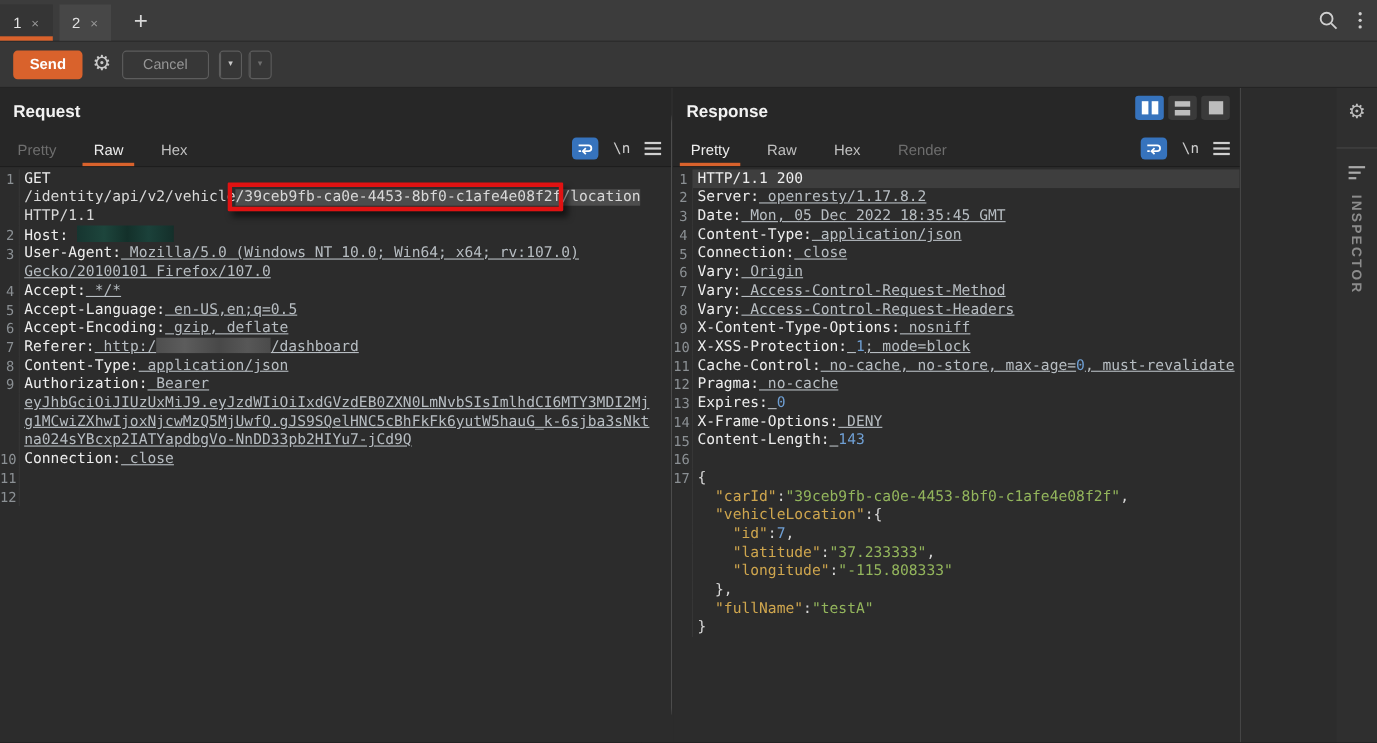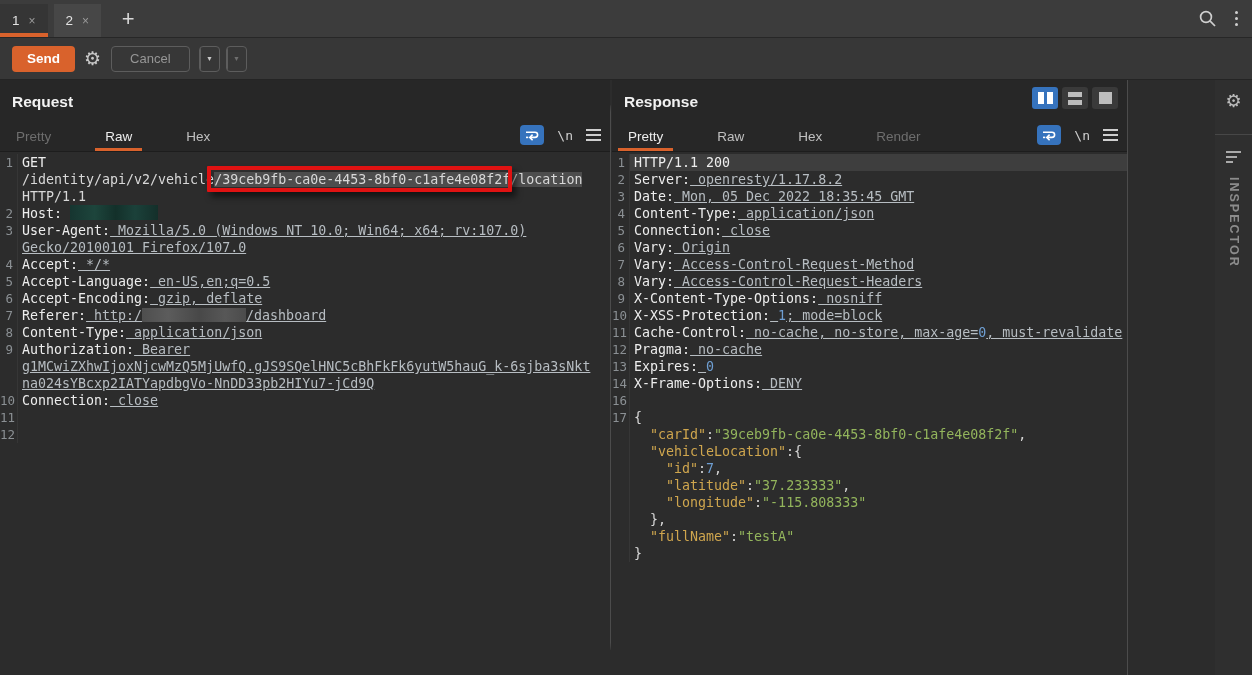--- a/index.html
+++ b/index.html
@@ -37,21 +37,21 @@
   .vsep { width:1px; height:24px; background:#5a5a5a; }
   .http-ver { color:#c3c3c3; font-size:13.5px; }
   .icon-help { width:21px; height:21px; border:2px solid #d6d6d6; border-radius:50%; color:#d6d6d6; font-weight:bold; font-size:13px; display:flex; align-items:center; justify-content:center; cursor:pointer; }
   
   .main { position:absolute; top:80px; bottom:0; left:0; right:0; }
   .panel { position:absolute; top:0; bottom:0; background:#2c2c2c; }
   .panel.left  { left:0;   width:611px; border-right:1px solid #4c4c4c;border-radius:32px; }
   .panel.right { left:612px; width:516px; border-right:1px solid #4c4c4c; }
   .panel-header { position:relative; height:72px; background:#272727; border-bottom:1px solid #1d1d1d; }
   .panel-title { padding:13px 0 0 12px; color:#f2f2f2; font-size:15.5px; font-weight:bold; }
-  .ptabs { position:absolute; bottom:0; left:6px; display:flex;gap:20px; }
+  .ptabs { position:absolute; bottom:0; left:6px; display:flex; }
   .ptab { padding:6px 10px 7px; margin-right:14px; font-size:13.5px; color:#c0c0c0; cursor:pointer; position:relative; }
   .ptab.active { color:#ededed; }
   .ptab.active::after { content:""; position:absolute; left:0; right:0; bottom:0; height:3px; background:var(--accent); }
   .ptab.dim { color:#6e6e6e; }
   .edit-icons { position:absolute; right:9px; bottom:6px; display:flex; align-items:center; gap:13px; }
   .wrap-btn { width:24px; height:20px; background:var(--wrapblue); border-radius:4px; display:flex; align-items:center; justify-content:center; cursor:pointer; }
   .nl-label { font-family:"DejaVu Sans Mono", monospace; color:#cfcfcf; font-size:13px; cursor:pointer; }
   .menu-btn { display:flex; flex-direction:column; gap:3px; cursor:pointer; }
   .menu-btn i { width:15px; height:2px; background:#cfcfcf; }
   .layout-btns { position:absolute; top:7px; right:9px; display:flex; gap:4px; }
@@ -167,20 +167,21 @@
           <div class="code-row"><span class="gutter"></span><span class="line-content"><span class="seg p">HTTP/1.1</span></span></div>
           <div class="code-row"><span class="gutter">2</span><span class="line-content"><span class="seg h">Host: </span><span class="seg redact-teal"></span></span></div>
           <div class="code-row"><span class="gutter">3</span><span class="line-content"><span class="seg h">User-Agent:</span><span class="seg v"> Mozilla/5.0 (Windows NT 10.0; Win64; x64; rv:107.0)</span></span></div>
           <div class="code-row"><span class="gutter"></span><span class="line-content"><span class="seg v">Gecko/20100101 Firefox/107.0</span></span></div>
           <div class="code-row"><span class="gutter">4</span><span class="line-content"><span class="seg h">Accept:</span><span class="seg v"> */*</span></span></div>
           <div class="code-row"><span class="gutter">5</span><span class="line-content"><span class="seg h">Accept-Language:</span><span class="seg v"> en-US,en;q=0.5</span></span></div>
           <div class="code-row"><span class="gutter">6</span><span class="line-content"><span class="seg h">Accept-Encoding:</span><span class="seg v"> gzip, deflate</span></span></div>
           <div class="code-row"><span class="gutter">7</span><span class="line-content"><span class="seg h">Referer:</span><span class="seg v"> http:/</span><span class="seg redact-gray"></span><span class="seg v">/dashboard</span></span></div>
           <div class="code-row"><span class="gutter">8</span><span class="line-content"><span class="seg h">Content-Type:</span><span class="seg v"> application/json</span></span></div>
           <div class="code-row"><span class="gutter">9</span><span class="line-content"><span class="seg h">Authorization:</span><span class="seg v"> Bearer</span></span></div>
+          <div class="code-row"><span class="gutter"></span><span class="line-content"><span class="seg v">eyJhbGciOiJIUzUxMiJ9.eyJzdWIiOiIxdGVzdEB0ZXN0LmNvbSIsImlhdCI6MTY3MDI2Mj</span></span></div>
           <div class="code-row"><span class="gutter"></span><span class="line-content"><span class="seg v">g1MCwiZXhwIjoxNjcwMzQ5MjUwfQ.gJS9SQelHNC5cBhFkFk6yutW5hauG_k-6sjba3sNkt</span></span></div>
           <div class="code-row"><span class="gutter"></span><span class="line-content"><span class="seg v">na024sYBcxp2IATYapdbgVo-NnDD33pb2HIYu7-jCd9Q</span></span></div>
           <div class="code-row"><span class="gutter">10</span><span class="line-content"><span class="seg h">Connection:</span><span class="seg v"> close</span></span></div>
           <div class="code-row"><span class="gutter">11</span><span class="line-content"></span></div>
           <div class="code-row"><span class="gutter">12</span><span class="line-content"></span></div>
         </div>
     </div>
 
     <div class="panel right">
       <div class="panel-header">
@@ -230,20 +231,21 @@
           <div class="code-row"><span class="gutter">5</span><span class="line-content"><span class="seg h">Connection:</span><span class="seg v"> close</span></span></div>
           <div class="code-row"><span class="gutter">6</span><span class="line-content"><span class="seg h">Vary:</span><span class="seg v"> Origin</span></span></div>
           <div class="code-row"><span class="gutter">7</span><span class="line-content"><span class="seg h">Vary:</span><span class="seg v"> Access-Control-Request-Method</span></span></div>
           <div class="code-row"><span class="gutter">8</span><span class="line-content"><span class="seg h">Vary:</span><span class="seg v"> Access-Control-Request-Headers</span></span></div>
           <div class="code-row"><span class="gutter">9</span><span class="line-content"><span class="seg h">X-Content-Type-Options:</span><span class="seg v"> nosniff</span></span></div>
           <div class="code-row"><span class="gutter">10</span><span class="line-content"><span class="seg h">X-XSS-Protection:</span><span class="seg v"> </span><span class="seg n">1</span><span class="seg v">; mode=block</span></span></div>
           <div class="code-row"><span class="gutter">11</span><span class="line-content"><span class="seg h">Cache-Control:</span><span class="seg v"> no-cache, no-store, max-age=</span><span class="seg n">0</span><span class="seg v">, must-revalidate</span></span></div>
           <div class="code-row"><span class="gutter">12</span><span class="line-content"><span class="seg h">Pragma:</span><span class="seg v"> no-cache</span></span></div>
           <div class="code-row"><span class="gutter">13</span><span class="line-content"><span class="seg h">Expires:</span><span class="seg v"> </span><span class="seg n">0</span></span></div>
           <div class="code-row"><span class="gutter">14</span><span class="line-content"><span class="seg h">X-Frame-Options:</span><span class="seg v"> DENY</span></span></div>
+          <div class="code-row"><span class="gutter">15</span><span class="line-content"><span class="seg h">Content-Length:</span><span class="seg v"> </span><span class="seg n">143</span></span></div>
           <div class="code-row"><span class="gutter">16</span><span class="line-content"></span></div>
           <div class="code-row"><span class="gutter">17</span><span class="line-content"><span class="seg p">{</span></span></div>
           <div class="code-row"><span class="gutter"></span><span class="line-content"><span class="seg p">  </span><span class="seg k">"carId"</span><span class="seg p">:</span><span class="seg s">"39ceb9fb-ca0e-4453-8bf0-c1afe4e08f2f"</span><span class="seg p">,</span></span></div>
           <div class="code-row"><span class="gutter"></span><span class="line-content"><span class="seg p">  </span><span class="seg k">"vehicleLocation"</span><span class="seg p">:{</span></span></div>
           <div class="code-row"><span class="gutter"></span><span class="line-content"><span class="seg p">    </span><span class="seg k">"id"</span><span class="seg p">:</span><span class="seg n">7</span><span class="seg p">,</span></span></div>
           <div class="code-row"><span class="gutter"></span><span class="line-content"><span class="seg p">    </span><span class="seg k">"latitude"</span><span class="seg p">:</span><span class="seg s">"37.233333"</span><span class="seg p">,</span></span></div>
           <div class="code-row"><span class="gutter"></span><span class="line-content"><span class="seg p">    </span><span class="seg k">"longitude"</span><span class="seg p">:</span><span class="seg s">"-115.808333"</span></span></div>
           <div class="code-row"><span class="gutter"></span><span class="line-content"><span class="seg p">  },</span></span></div>
           <div class="code-row"><span class="gutter"></span><span class="line-content"><span class="seg p">  </span><span class="seg k">"fullName"</span><span class="seg p">:</span><span class="seg s">"testA"</span></span></div>
           <div class="code-row"><span class="gutter"></span><span class="line-content"><span class="seg p">}</span></span></div>

